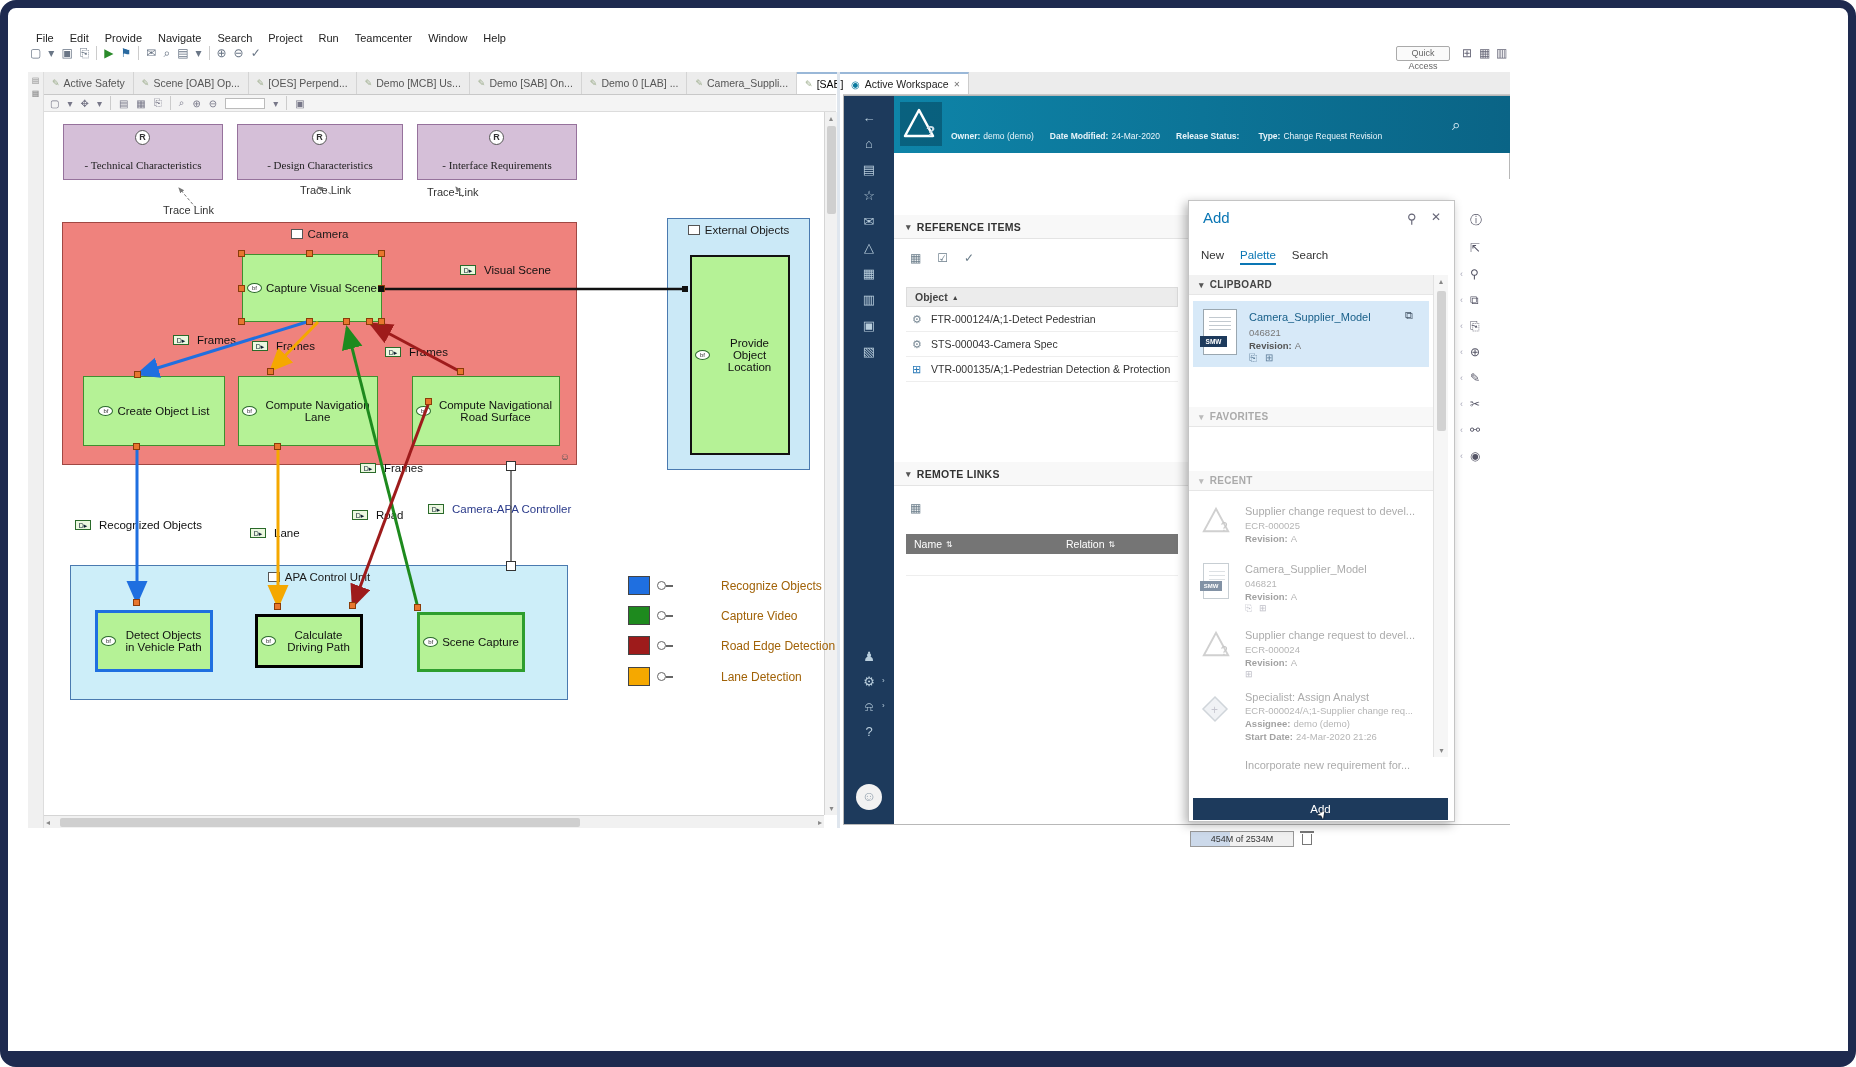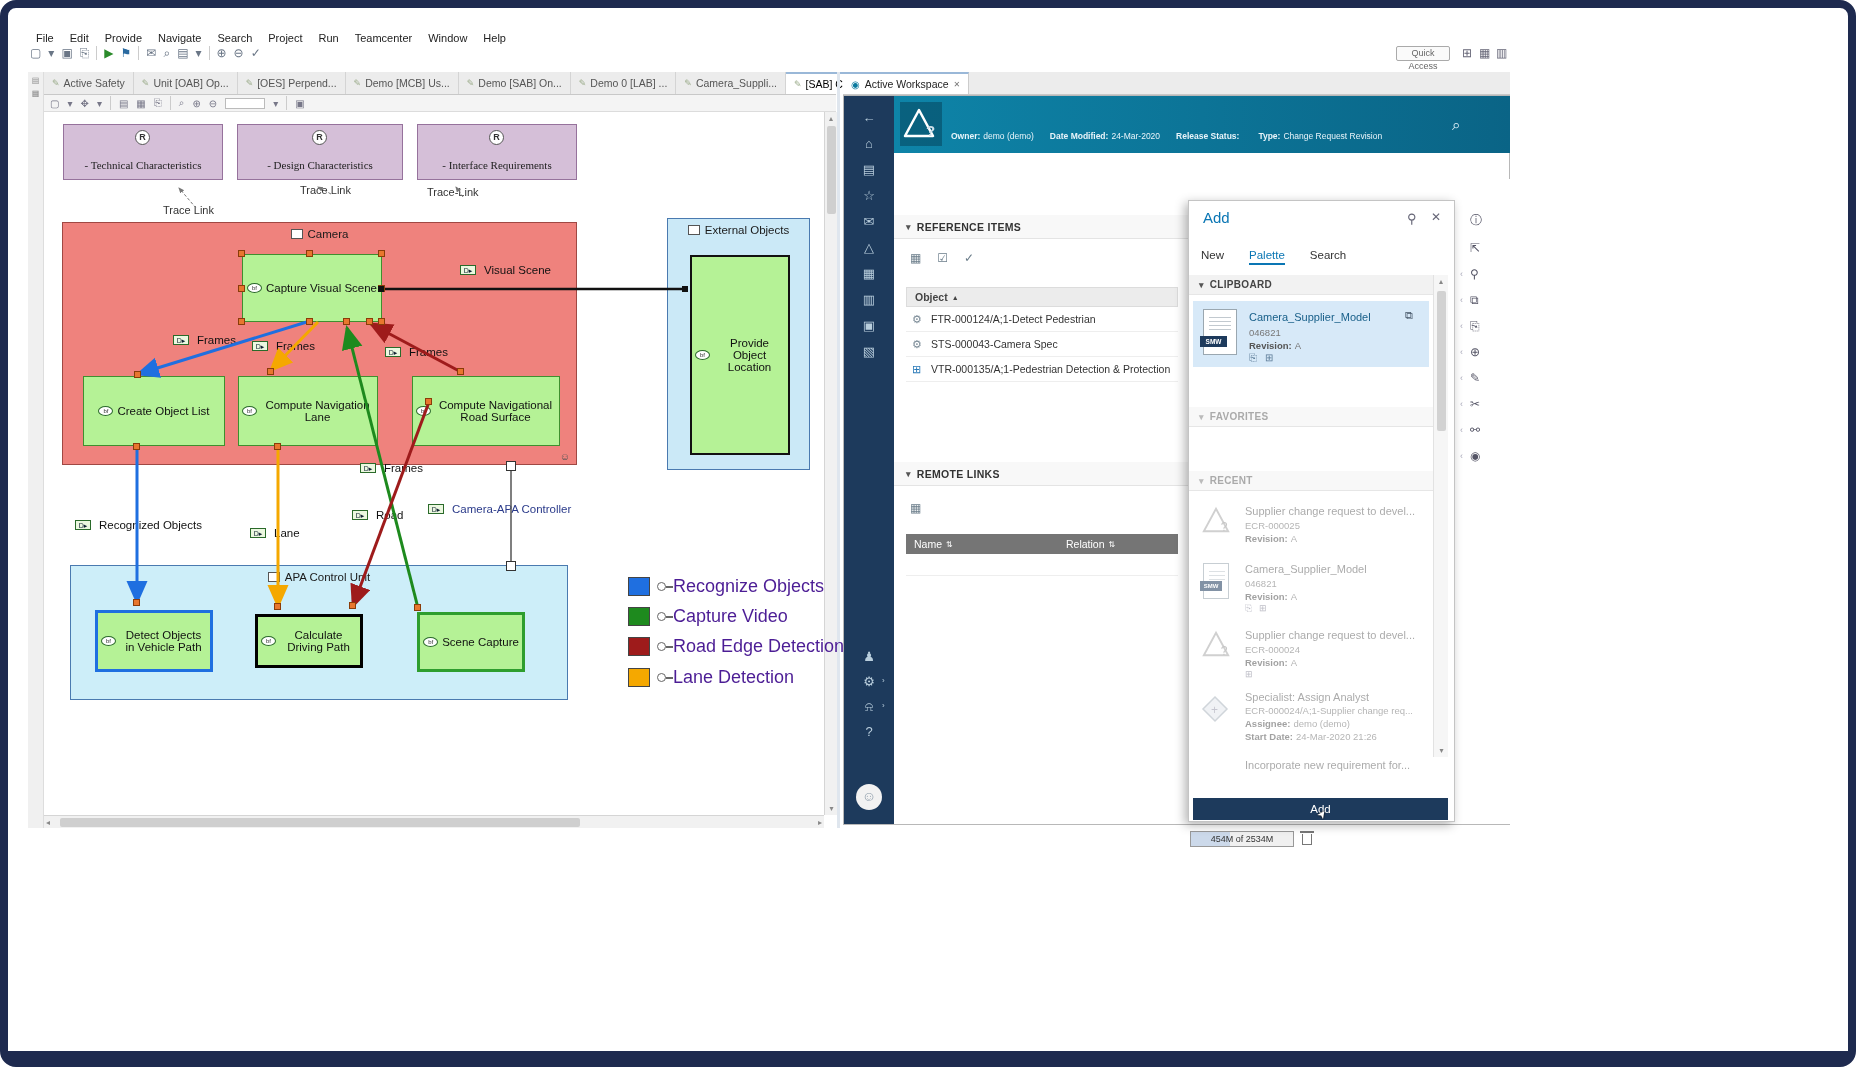--- a/index.html
+++ b/index.html
@@ -47,21 +47,21 @@
   .bf { flex:none; width:15px; height:10px; border:1px solid #2a6a2a; border-radius:50%; background:#fff; font-size:6px; line-height:9px; text-align:center; color:#333; }
   .flabel { position:absolute; display:flex; align-items:center; gap:8px; font-size:11.5px; color:#111; white-space:nowrap; z-index:3; }
   .dflow { flex:none; width:16px; height:10px; border:1px solid #2a6a2a; background:#ecf8e0; font-size:7px; line-height:9px; text-align:center; color:#123; }
   .hdl { position:absolute; width:7px; height:7px; background:#e8772e; border:1px solid #8a3c0a; z-index:5; }
   .sqport { position:absolute; width:10px; height:10px; background:#fff; border:1.5px solid #333; z-index:5; }
   .blksq { position:absolute; width:6px; height:6px; background:#111; z-index:5; }
   .legend-row { position:absolute; display:flex; align-items:center; gap:7px; z-index:2; }
   .lsw { width:22px; height:19px; border:1px solid #444; flex:none; }
   .keyi { width:9px; height:9px; border:1.5px solid #666; border-radius:50%; position:relative; flex:none; }
   .keyi::after { content:""; position:absolute; left:8px; top:3px; width:7px; height:2px; background:#666; }
-  .legend-row .ltxt { font-size:18px; color:#4c1d95; }
+  .legend-row .ltxt { font-size:12px; color:#a16207;margin-left:48px; }
   svg.wires { position:absolute; left:0; top:0; z-index:4; pointer-events:none; }
 
   
   .wtabrow { left:843px; top:72px; width:667px; height:23px; background:#ececec; border-bottom:1px solid #c8c8c8; display:flex; z-index:2; }
   .wtab { display:flex; gap:5px; align-items:center; background:#fff; padding:0 8px; font-size:10.5px; color:#222; border-right:1px solid #ccc; border-top:2px solid #9ab8d8; }
   .wtab .dot { color:#0a7a9e; font-size:10px; }
   .ws { left:843px; top:95px; width:667px; height:730px; background:#fff; border:1px solid #b8b8b8; z-index:2; }
   .rail { position:absolute; left:0; top:0; width:50px; height:728px; background:#1d3a5c; }
   .ric { position:absolute; left:0; width:50px; text-align:center; color:#b9cedd; font-size:13px; cursor:pointer; }
   .ricsm { position:absolute; color:#b9cedd; font-size:8px; }
@@ -81,21 +81,21 @@
   .tico { font-size:12px; color:#6b7d8a; }
   .thdr { position:absolute; left:12px; width:272px; height:20px; background:#ececec; border:1px solid #dcdcdc; display:flex; align-items:center; gap:4px; padding-left:8px; font-size:10.5px; font-weight:bold; color:#444; }
   .trow { position:absolute; left:12px; width:272px; height:25px; border-bottom:1px solid #eee; display:flex; align-items:center; gap:6px; padding-left:6px; font-size:10.5px; color:#333; white-space:nowrap; overflow:hidden; cursor:default; }
   .rowi { flex:none; width:13px; font-size:11px; }
   .thdr2 { position:absolute; left:12px; width:272px; height:20px; background:#757575; color:#fff; display:flex; font-size:10.5px; }
   .thdr2 > div { display:flex; align-items:center; gap:4px; padding-left:8px; }
 
   
   .addp { left:1188px; top:200px; width:267px; height:622px; background:#fff; border:1px solid #c4c4c4; box-shadow:-3px 3px 10px rgba(0,0,0,.3); z-index:3; }
   .addtitle { position:absolute; left:14px; top:8px; font-size:15px; color:#0a76b4; }
-  .addtabs { position:absolute; left:12px; top:48px; display:flex; gap:25px; font-size:11.5px; color:#333;justify-content:space-between; }
+  .addtabs { position:absolute; left:12px; top:48px; display:flex; gap:16px; font-size:11.5px; color:#333;justify-content:space-between; }
   .addtabs .active { color:#0a76b4; box-shadow:0 2px #0a76b4; padding-bottom:2px; }
   .asec { position:absolute; left:0; width:244px; height:20px; background:#f2f2f2; border-bottom:1px solid #e6e6e6; display:flex; align-items:center; gap:6px; padding-left:10px; font-size:10px; font-weight:bold; color:#444; letter-spacing:.3px; }
   .asec.dim { color:#aaa; background:#f8f8f8; }
   .scrollcol { position:absolute; left:244px; top:74px; width:15px; height:482px; background:#f6f6f6; border-left:1px solid #e2e2e2; font-size:8px; color:#888; text-align:center; }
   .scthumb { position:absolute; left:3px; top:16px; width:9px; height:140px; background:#d2d2d2; border-radius:2px; }
   .clipitem { position:absolute; left:4px; top:100px; width:236px; height:66px; background:#d7e9f8; cursor:pointer; }
   .ficon { position:absolute; width:34px; height:46px; background:#fff; border:1px solid #9aa7b0; }
   .ficon .band { position:absolute; left:-4px; bottom:7px; width:27px; height:11px; background:#1d3a5c; color:#fff; font-size:6.5px; line-height:11px; text-align:center; font-weight:bold; }
   .ficon .lines { position:absolute; left:5px; top:7px; width:22px; height:16px; background:repeating-linear-gradient(#c2c9cf 0 1px,transparent 1px 4px); }
   .iname { position:absolute; font-size:11px; color:#19608a; white-space:nowrap; overflow:hidden; }
@@ -160,21 +160,21 @@
   <div style="margin-top:4px">▦</div>
 </div>
 
 <div class="abs tabrow">
   <div class="etab">
       <span class="ti">✎</span>
       <span>Active Safety</span>
     </div>
   <div class="etab">
       <span class="ti">✎</span>
-      <span>Unit [OAB] Op...</span>
+      <span>Scene [OAB] Op...</span>
     </div>
   <div class="etab">
       <span class="ti">✎</span>
       <span>[OES] Perpend...</span>
     </div>
   <div class="etab">
       <span class="ti">✎</span>
       <span>Demo [MCB] Us...</span>
     </div>
   <div class="etab">

